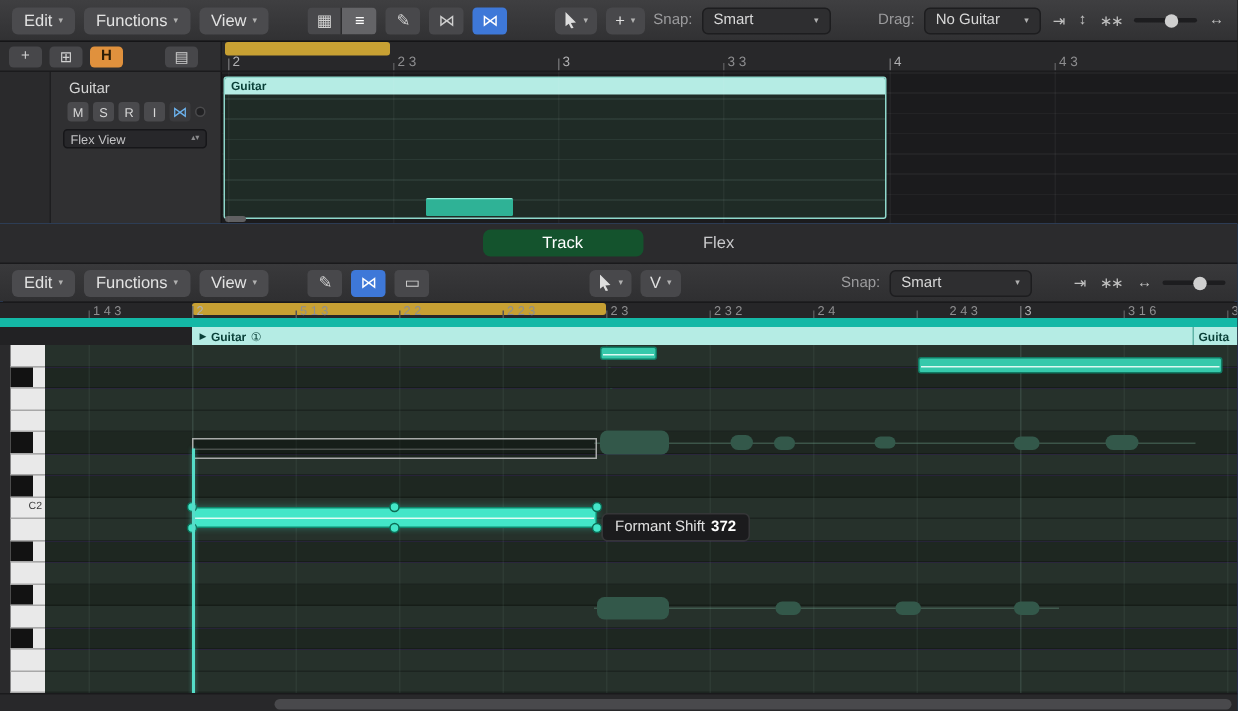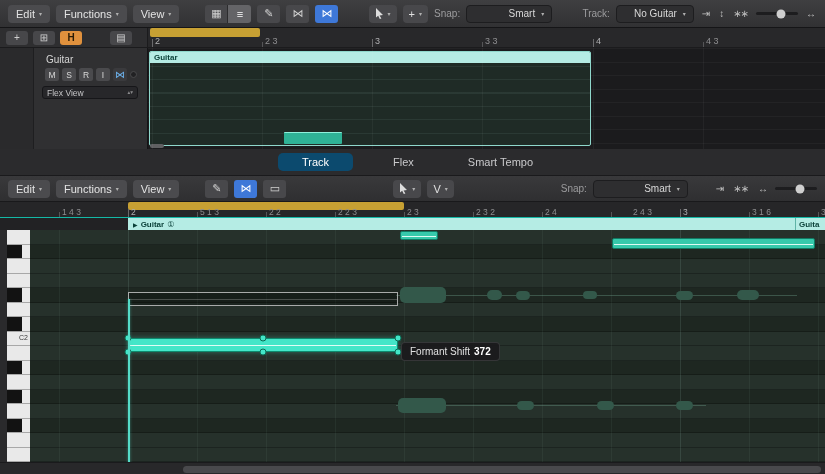--- a/index.html
+++ b/index.html
@@ -11,21 +11,21 @@
 #top-toolbar{position:absolute;left:0;top:0;right:0;height:28px;background:linear-gradient(#3f3f41,#313133);border-bottom:1px solid #151517;display:flex;align-items:center;padding:0 8px;gap:6px}
 .menu-btn{display:flex;align-items:center;gap:4px;height:18px;padding:0 8px;background:#4b4b4e;border-radius:4px;font-size:11px;color:#e3e3e3}
 .chev{font-size:6px;color:#b0b0b0;line-height:1}
 .icon-btn{width:23px;height:18px;background:#48484b;border-radius:3px;display:flex;align-items:center;justify-content:center;font-size:11px;color:#d0d0d0}
 .icon-btn.pressed{background:#646467;color:#fff}
 .icon-btn.active{background:#3e78d8;color:#fff}
 .seg{display:flex;border-radius:3px;overflow:hidden}
 .seg .icon-btn{border-radius:0}
 .seg .icon-btn:first-child{border-right:1px solid #2c2c2e}
 .tb-label{font-size:10px;color:#9c9c9e}
-.dd{display:flex;align-items:center;justify-content:flex-end;gap:6px;height:18px;padding:0 7px;background:#2e2e30;border:1px solid #1d1d1f;border-radius:4px;font-size:10px;color:#d8d8d8}
+.dd{display:flex;align-items:center;justify-content:space-between;gap:6px;height:18px;padding:0 7px;background:#2e2e30;border:1px solid #1d1d1f;border-radius:4px;font-size:10px;color:#d8d8d8}
 .dd.w86{width:86px}.dd.w78{width:78px}.dd.w95{width:95px}
 .tool-dd{display:flex;align-items:center;gap:4px;height:18px;padding:0 6px;background:#48484b;border-radius:4px;font-size:11px;color:#e0e0e0}
 .slider{position:relative;width:42px;height:3px;background:#1d1d1f;border-radius:2px}
 .slider .knob{position:absolute;top:50%;left:60%;width:9px;height:9px;border-radius:50%;background:#cfcfcf;transform:translate(-50%,-50%)}
 .icon-plain{font-size:10px;color:#c0c0c0;padding:0 2px;letter-spacing:-1px;white-space:nowrap}
 .sp{flex:1}.sp2{width:14px}.sp3{width:18px}
 
 #control-row{position:absolute;left:0;top:28px;width:148px;height:20px;background:#2e2e30;border-bottom:1px solid #1b1b1d;border-right:1px solid #1b1b1d;display:flex;align-items:center;gap:5px;padding:0 6px}
 .ctl-btn{min-width:22px;height:14px;padding:0 4px;background:#47474a;border-radius:3px;font-size:10px;color:#d0d0d0;display:flex;align-items:center;justify-content:center}
 .ctl-btn.orange{background:#e0913d;color:#2b1c06;font-weight:bold}
@@ -51,23 +51,23 @@
 #track-lane .vline{position:absolute;top:0;bottom:0;width:1px;background:rgba(255,255,255,0.045)}
 #main-region{position:absolute;left:1px;top:3px;width:442px;height:95px;background:#1f2b26;border:1px solid #8fd8cc;border-radius:2px;overflow:hidden;background-image:repeating-linear-gradient(to bottom,rgba(190,240,230,0.07) 0 1px,transparent 1px 13.5px)}
 .region-head{position:absolute;left:0;top:0;right:0;height:11px;background:#b5ece4;color:#093f37;font-size:8px;font-weight:bold;display:flex;align-items:center;padding-left:4px}
 #region-clip{position:absolute;background:#2fb296;border-top:1px solid #8ff0dc;border-radius:1px}
 .mini-scroll{position:absolute;left:2px;bottom:1px;width:14px;height:4px;background:#606062;border-radius:2px}
 
 
 #editor-window{position:absolute;left:0;top:149px;width:825px;height:325px;background:#232325;outline:2px solid #3f7cd6;outline-offset:-2px}
 #tab-bar{position:absolute;left:0;top:0;right:0;height:27px;background:#2b2b2d;border-bottom:1px solid #1a1a1c;display:flex;align-items:center;justify-content:center;gap:26px}
 .tab{font-size:11px;color:#c9c9cb;padding:3px 14px;border-radius:5px}
-.tab.active{background:#0c4a6e;color:#fff;padding:3px 24px}
+.tab.active{background:#14532d;color:#fff;padding:3px 40px}
 #ed-toolbar{position:absolute;left:0;top:27px;right:0;height:26px;background:linear-gradient(#39393b,#2f2f31);border-bottom:1px solid #19191b;display:flex;align-items:center;gap:6px;padding:0 8px}
-#ed-ruler{position:absolute;left:0;top:53px;right:0;height:16px;background:#262628;border-bottom:1px solid #14b8a6;overflow:hidden}
+#ed-ruler{position:absolute;left:0;top:53px;right:0;height:16px;background:#262628;border-bottom:6px solid #14b8a6;overflow:hidden}
 #ed-ruler .cycle{height:8px}
 #ed-ruler .tick{bottom:0;font-size:8.5px}
 #region-strip{position:absolute;left:0;top:69px;right:0;height:12px;background:#222224;overflow:hidden}
 .rs-fill{position:absolute;left:128px;top:0;right:0;height:12px;background:#b5ece4;display:flex;align-items:center;gap:3px;padding-left:5px;color:#093f37}
 .rs-arrow{font-size:6px}
 .rs-name{font-size:8px;font-weight:bold}
 .rs-loop{font-size:8px;font-weight:normal}
 .rs-div{position:absolute;left:667px;top:0;bottom:0;width:1px;background:#5fb3a6}
 .rs-name.right{position:absolute;left:671px;top:1.5px}
 
@@ -136,21 +136,21 @@
       <div class="tool-dd">
         <span>+</span>
         <span class="chev">▾</span>
       </div>
       <span class="tb-label">Snap:</span>
       <div class="dd w86">
         <span>Smart</span>
         <span class="chev">▾</span>
       </div>
       <div class="sp"></div>
-      <span class="tb-label">Track:</span>
+      <span class="tb-label">Drag:</span>
       <div class="dd w78">
         <span>No Guitar</span>
         <span class="chev">▾</span>
       </div>
       <span class="icon-plain">⇥</span>
       <span class="icon-plain">↕</span>
       <span class="icon-plain">∗∗</span>
       <div class="slider">
           <div class="knob"></div>
         </div>
@@ -213,21 +213,20 @@
         <div class="vline" style="left: 445px;"></div>
         <div class="vline" style="left: 555px;"></div>
       </div>
   </section>
 
   <section id="editor-window">
 
     <div id="tab-bar">
       <div class="tab active">Track</div>
       <div class="tab">Flex</div>
-      <div class="tab">Smart Tempo</div>
     </div>
 
     <div id="ed-toolbar">
       <div class="menu-btn">
         <span>Edit</span>
         <span class="chev">▾</span>
       </div>
       <div class="menu-btn">
         <span>Functions</span>
         <span class="chev">▾</span>

